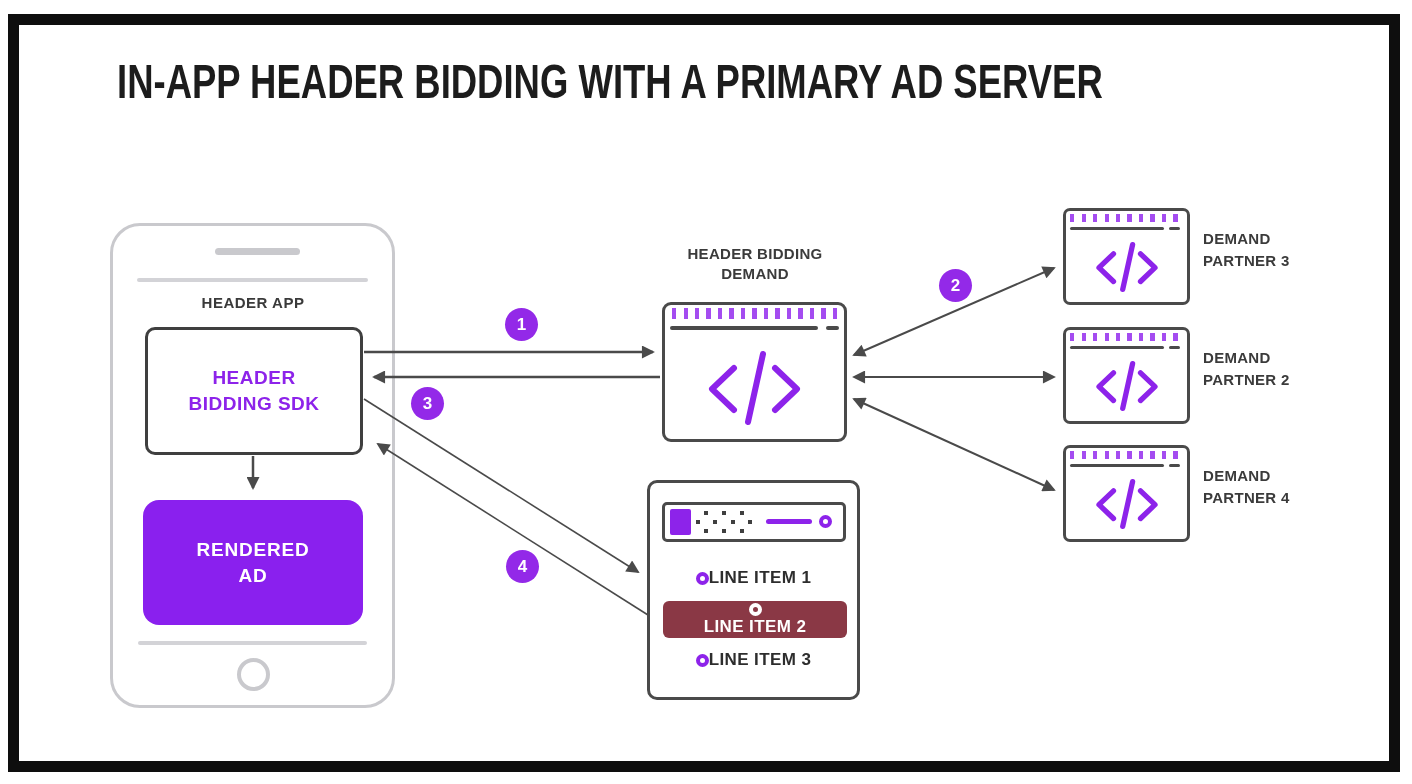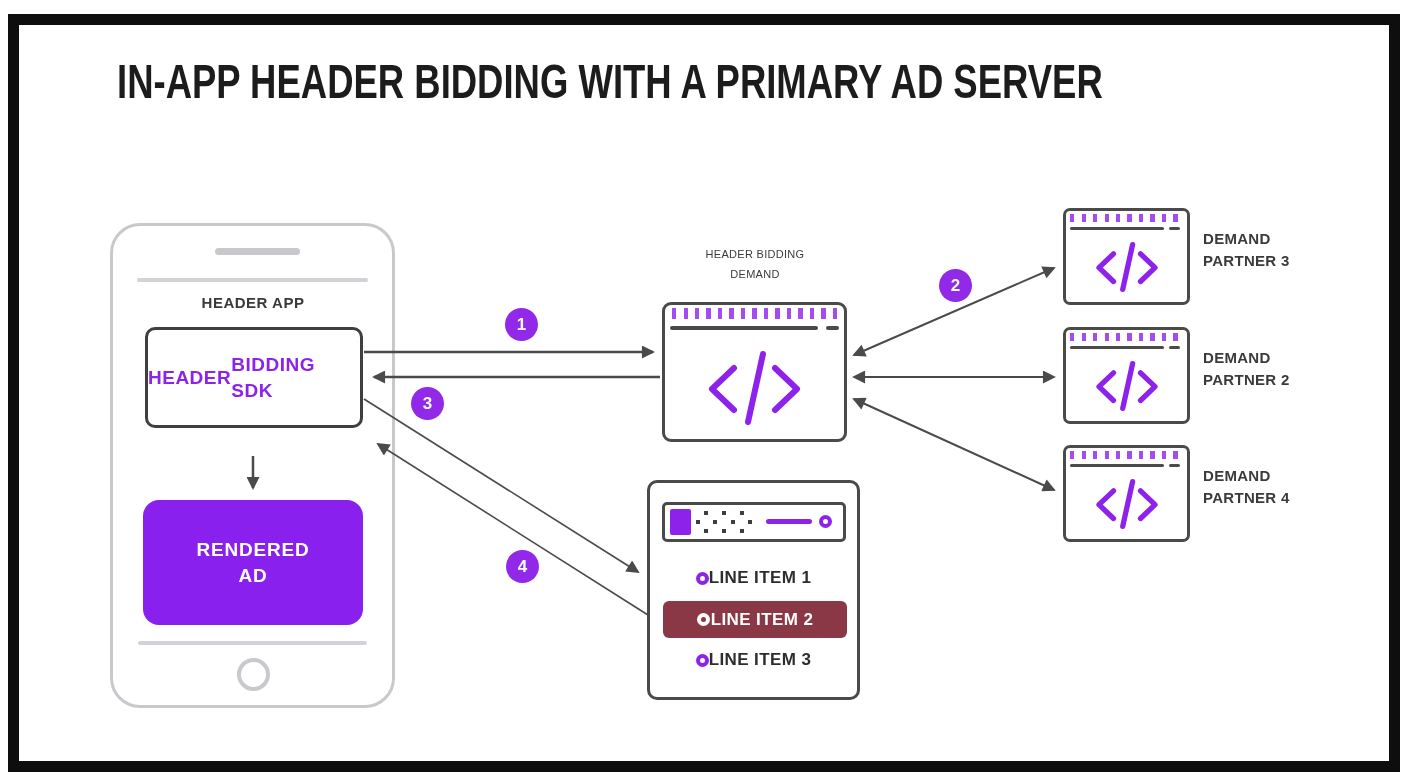--- a/index.html
+++ b/index.html
@@ -17,34 +17,34 @@
   
   .phone-body { position:absolute; left:110px; top:223px; width:285px; height:485px;
                 border:3px solid #c9c9cd; border-radius:30px; background:#fff; }
   .speaker { position:absolute; left:215px; top:248px; width:85px; height:7px;
              border-radius:4px; background:#c9c9cd; }
   .divider { position:absolute; background:#d3d3d7; height:4px; border-radius:2px; }
   .divider.top { left:137px; top:278px; width:231px; }
   .divider.bottom { left:138px; top:641px; width:229px; }
   .mobile-app-label { position:absolute; left:128px; top:294px; width:250px; text-align:center;
                       font-size:15px; font-weight:700; color:#3a3a3a; letter-spacing:.5px; }
-  .sdk-box { position:absolute; left:145px; top:327px; width:218px; height:101px;
+  .sdk-box { position:absolute; left:145px; top:327px; width:218px; height:128px;
              border:3px solid #3f3f3f; border-radius:10px; background:#fff;
-             display:flex; align-items:center; justify-content:center; }
+             display:flex; flex-direction:column; align-items:center; justify-content:center; }
   .sdk-box .ln { color:#8d23ea; font-size:19px; font-weight:700; letter-spacing:.5px; line-height:26px; }
   .rendered-ad { position:absolute; left:143px; top:500px; width:220px; height:125px;
                  background:#8a20ee; border-radius:16px;
                  display:flex; flex-direction:column; align-items:center; justify-content:center; }
   .rendered-ad .ln { color:#ffffff; font-size:19px; font-weight:700; letter-spacing:.8px; line-height:26px; }
   .home-btn { position:absolute; left:237px; top:658px; width:33px; height:33px;
               border:4px solid #c9c9cd; border-radius:50%; background:#fff; }
 
   
   .server-label { position:absolute; left:654px; top:244px; width:202px; text-align:center;
-                  font-size:11px; font-weight:400; color:#3b3b3b; line-height:20px; letter-spacing:.3px; }
+                  font-size:15px; font-weight:700; color:#3b3b3b; line-height:20px; letter-spacing:.3px; }
   .window-box { position:absolute; border:3px solid #4a4a4a; background:#fff; }
   .server-box { left:662px; top:302px; width:185px; height:140px; border-radius:9px; }
   .dash-strip { position:absolute; background:repeating-linear-gradient(90deg,#a44cf0 0 4px,transparent 4px 11.5px); }
   .server-dashes { left:672px; top:308px; width:166px; height:11px; }
   .bar-line { position:absolute; background:#4a4a4a; border-radius:2px; }
 
   
   .dp-box { width:127px; height:97px; border-radius:7px; }
   .dp1 { left:1063px; top:208px; } .dp2 { left:1063px; top:327px; } .dp3 { left:1063px; top:445px; }
   .dp-label { position:absolute; left:1203px; width:140px; font-size:15px; font-weight:700;
@@ -61,21 +61,21 @@
   .dot { position:absolute; width:4px; height:4px; background:#3f3f3f; }
   .ad-banner-line { position:absolute; left:766px; top:519px; width:46px; height:5px;
                     border-radius:3px; background:#8d23ea; }
   .donut { width:13px; height:13px; border:4px solid #8d23ea; border-radius:50%; background:transparent; flex:none; }
   .ad-banner-donut { position:absolute; left:819px; top:515px; }
   .li-row { position:absolute; left:647px; width:213px; height:22px;
             display:flex; align-items:center; justify-content:center; }
   .li-row .txt { font-size:17px; font-weight:700; color:#2d2d2d; letter-spacing:.4px; }
   .li-hl { position:absolute; left:663px; top:601px; width:184px; height:37px;
            background:#8a3845; border-radius:6px; display:flex; align-items:center;
-           justify-content:center; gap:1px; }
+           justify-content:center; gap:1px;flex-direction:column; }
   .li-hl .donut { border-color:#ffffff; }
   .li-hl .txt { font-size:17px; font-weight:700; color:#ffffff; letter-spacing:.4px; }
 
   
   .step { position:absolute; width:33px; height:33px; border-radius:50%; background:#9329e8;
           color:#fff; font-size:17px; font-weight:700; display:flex; align-items:center;
           justify-content:center; z-index:6; }
   .step1 { left:505px; top:308px; } .step2 { left:939px; top:269px; }
   .step3 { left:411px; top:387px; } .step4 { left:506px; top:550px; }
 

